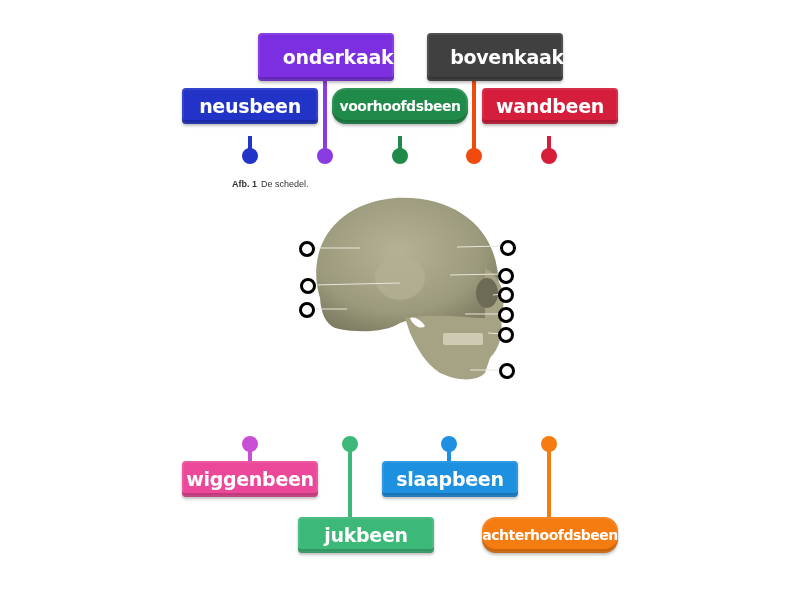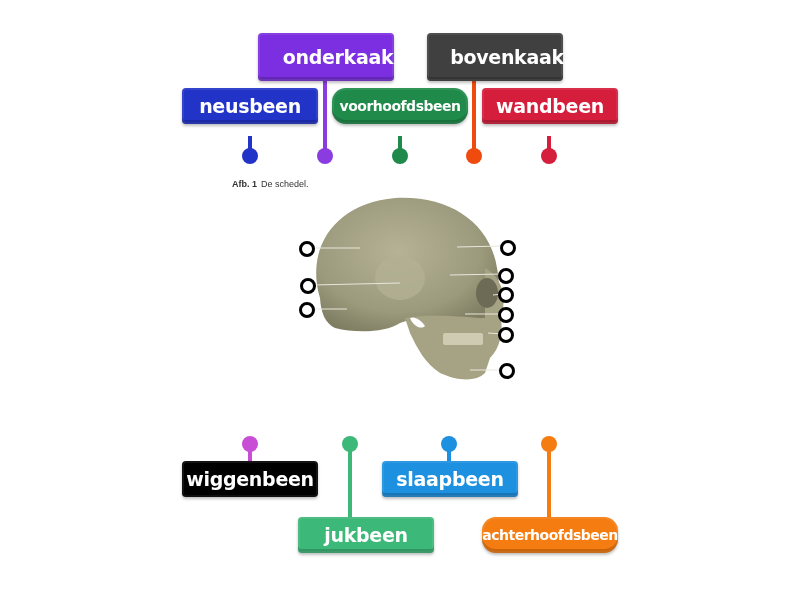--- a/index.html
+++ b/index.html
@@ -93,21 +93,21 @@
   <div class="target" style="left:315px;top:72px;"></div>
   <div class="target" style="left:313px;top:100px;"></div>
   <div class="target" style="left:313px;top:119px;"></div>
   <div class="target" style="left:313px;top:139px;"></div>
   <div class="target" style="left:313px;top:159px;"></div>
   <div class="target" style="left:314px;top:195px;"></div>
 </div>
 
 <div class="dot" style="left:242px;top:436px;background:#c84ed6;"></div>
 <div class="stem" style="left:248px;top:446px;height:18px;background:#c84ed6;"></div>
-<div class="tile big" style="left:182px;top:461px;background:#000000;">
+<div class="tile big" style="left:182px;top:461px;background:#ec4899;">
   <span>wiggenbeen</span>
 </div>
 
 <div class="dot" style="left:342px;top:436px;background:#3cb878;"></div>
 <div class="stem" style="left:348px;top:446px;height:74px;background:#3cb878;"></div>
 <div class="tile big" style="left:282px;top:517px;background:#3cb878;margin-left:16px;">
   <span>jukbeen</span>
 </div>
 
 <div class="dot" style="left:441px;top:436px;background:#1e90e0;"></div>

